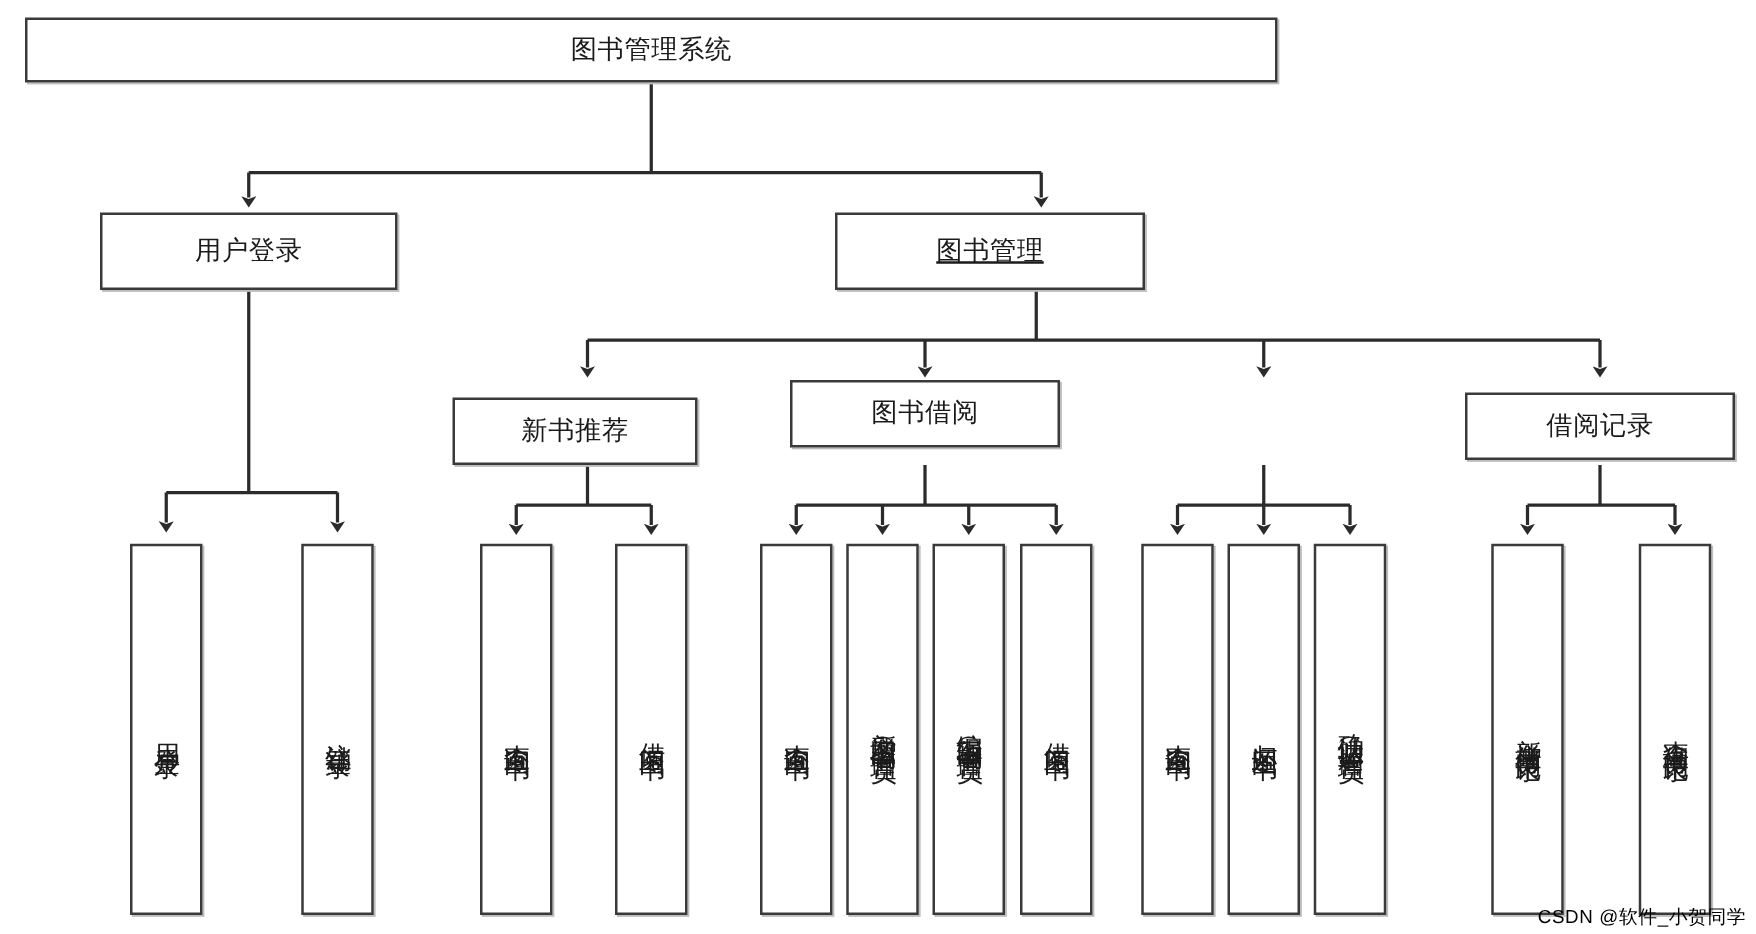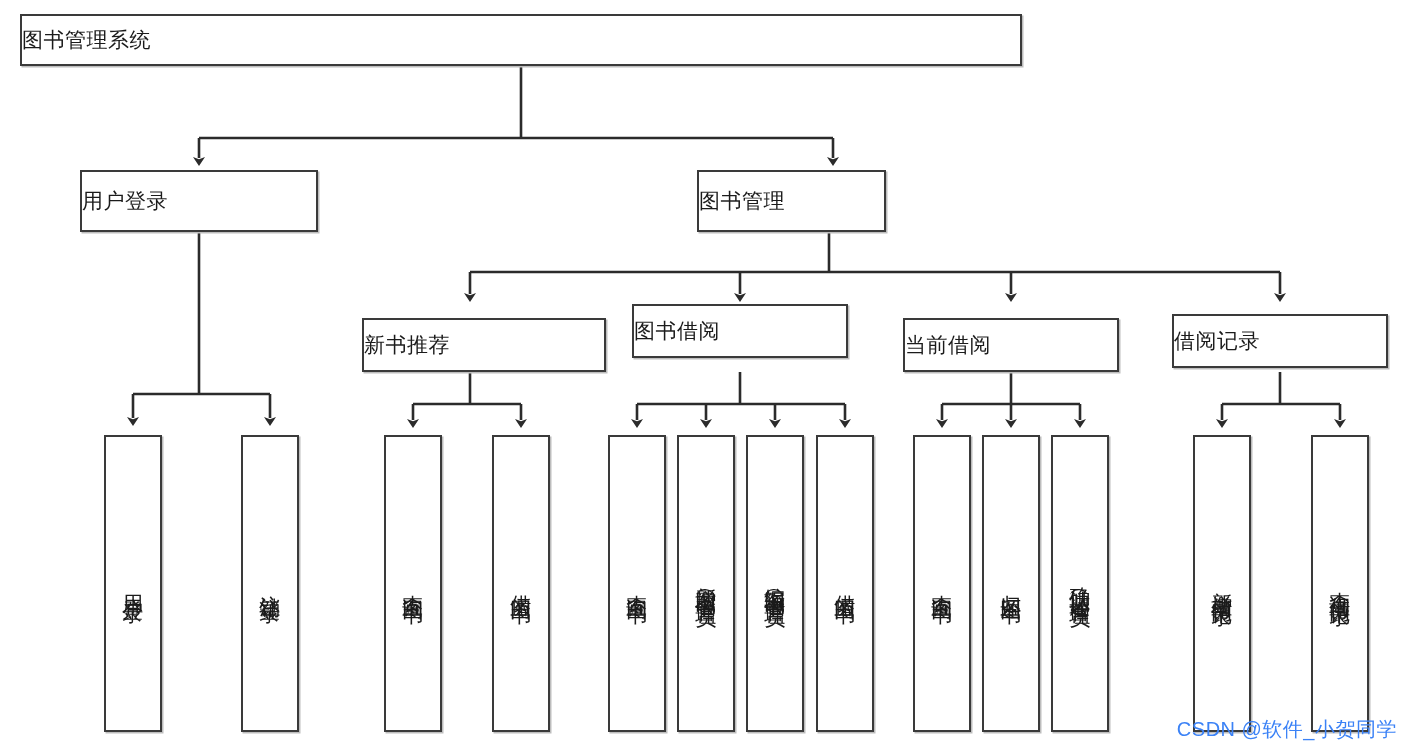--- a/index.html
+++ b/index.html
@@ -12,21 +12,21 @@
   svg.edges{position:absolute;left:0;top:0;width:1405px;height:747px;pointer-events:none;}
 
   .node{
     position:absolute;
     box-sizing:border-box;
     background:#ffffff;
     border:2.5px solid #3a3a3a;
     box-shadow:1.5px 1.5px 0 0 #bdbdbd;
     display:flex;
     align-items:center;
-    justify-content:flex-start;
+    justify-content:center;
     z-index:2;
   }
   .node .lbl{
     font-size:21px;
     line-height:1.25;
     letter-spacing:0.5px;
     color:#1b1b1b;
     white-space:nowrap;
   }
   .node.leaf{
@@ -38,22 +38,22 @@
     text-orientation:upright;
     font-size:21px;
     line-height:1.30;
     letter-spacing:3px;
     white-space:normal;
     max-height:280px;
   }
   .watermark{
     position:absolute;
     right:8px;bottom:4px;
-    font-size:20px;
-    color:#3b82f6;
+    font-size:15px;
+    color:#000000;
     z-index:5;
     white-space:nowrap;
     letter-spacing:0.5px;
   }
 </style>
 </head>
 <body>
 
 <div id="stage">
 
@@ -107,32 +107,29 @@
     </g>
   </svg>
 
   <div class="node" style="left:20px;top:14px;width:1002px;height:52px;">
     <span class="lbl">图书管理系统</span>
   </div>
 
   <div class="node" style="left:80px;top:170px;width:238px;height:62px;">
     <span class="lbl">用户登录</span>
   </div>
-  <div class="node" style="left:697px;top:170px;width:189px;height:62px;">
+  <div class="node" style="left:668px;top:170px;width:248px;height:62px;text-decoration:underline;">
     <span class="lbl">图书管理</span>
   </div>
 
-  <div class="node" style="left:362px;top:318px;width:244px;height:54px;">
+  <div class="node" style="left:362px;top:318px;width:196px;height:54px;">
     <span class="lbl">新书推荐</span>
   </div>
   <div class="node" style="left:632px;top:304px;width:216px;height:54px;">
     <span class="lbl">图书借阅</span>
-  </div>
-  <div class="node" style="left:903px;top:318px;width:216px;height:54px;">
-    <span class="lbl">当前借阅</span>
   </div>
   <div class="node" style="left:1172px;top:314px;width:216px;height:54px;">
     <span class="lbl">借阅记录</span>
   </div>
 
   <div class="node leaf" style="left:104px;top:435px;width:58px;height:297px;">
     <span class="lbl">用户登录</span>
   </div>
   <div class="node leaf" style="left:241px;top:435px;width:58px;height:297px;">
     <span class="lbl">注销登录</span>

